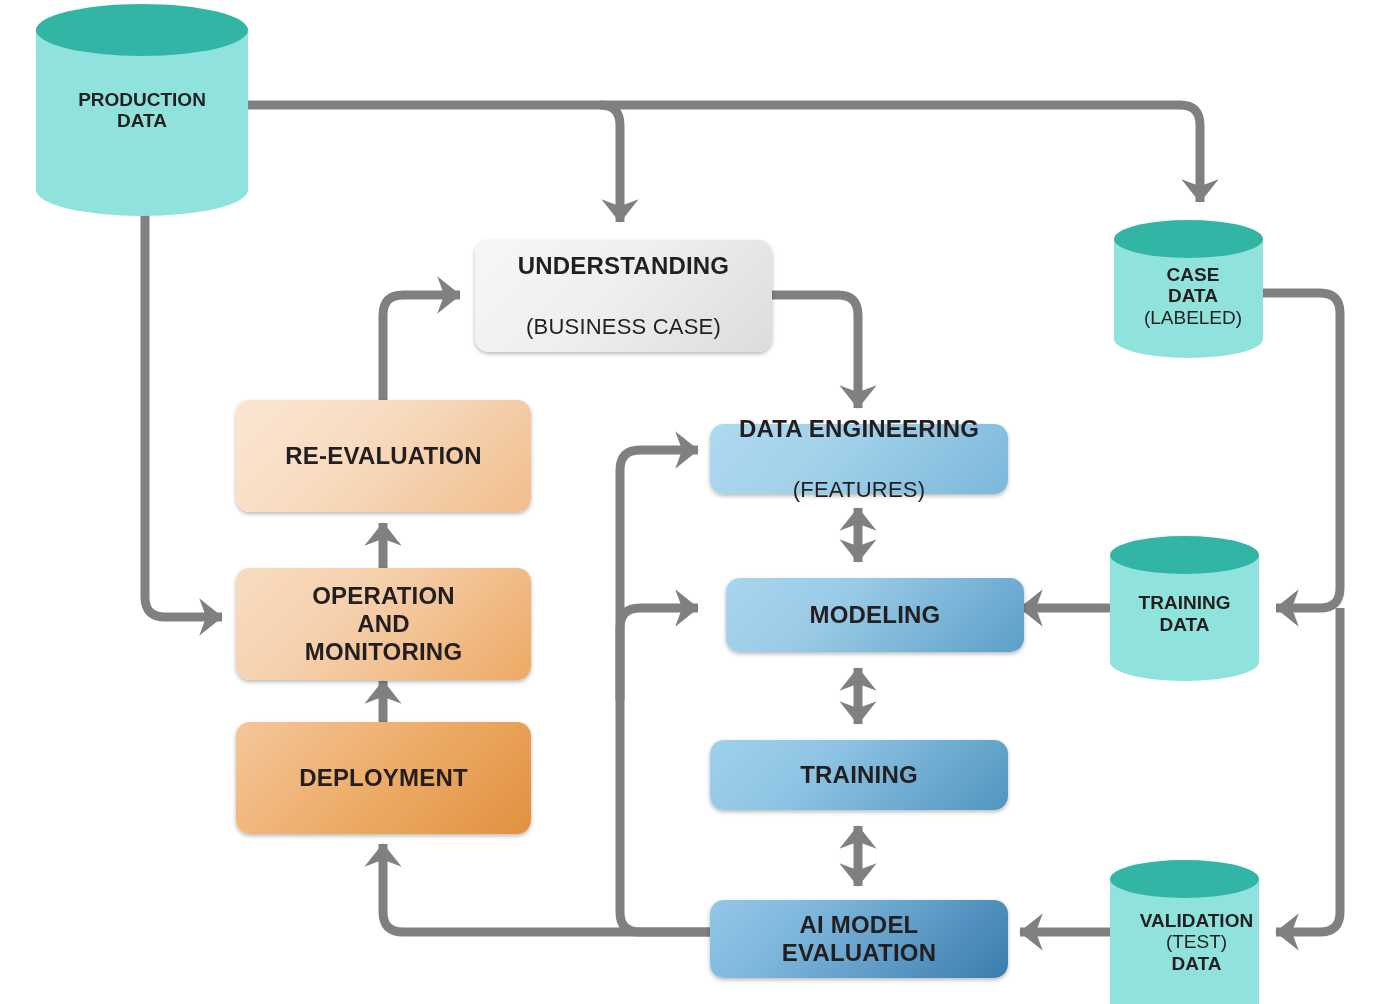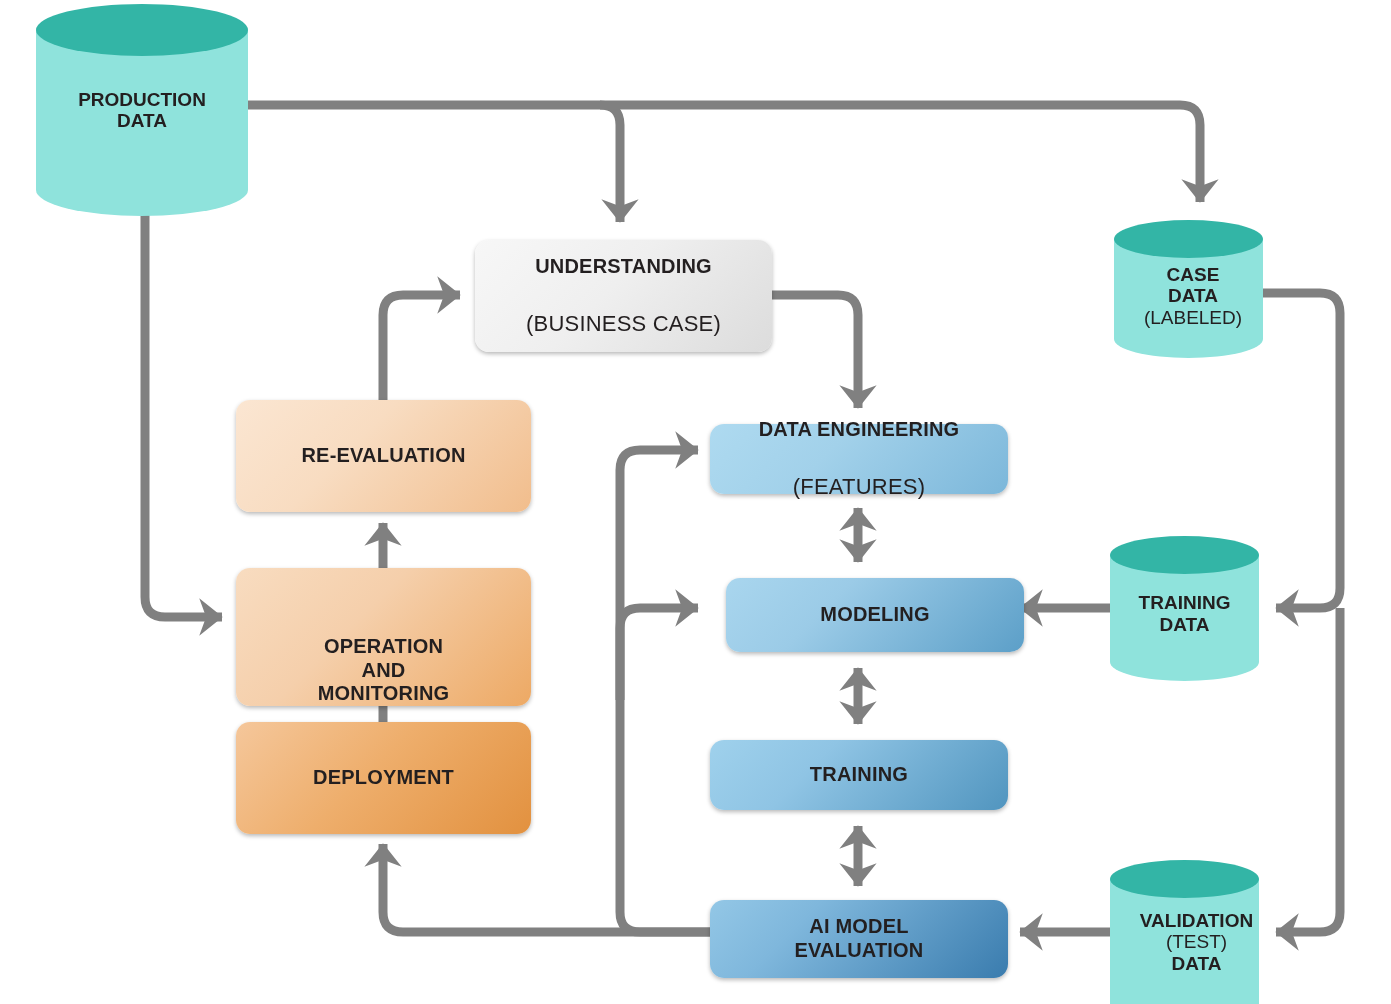--- a/index.html
+++ b/index.html
@@ -34,21 +34,21 @@
     color: #231f20;
     z-index: 5;
   }
   .rbox {
     border-radius: 14px;
     box-shadow: 0 2px 4px rgba(0,0,0,0.28);
     line-height: 1.18;
   }
   .rbox .t1 {
     font-weight: bold;
-    font-size: 20px;
+    font-size: 24px;
     letter-spacing: 0.2px;
     display: block;
   }
   .rbox .t2 {
     font-weight: normal;
     font-size: 22px;
     letter-spacing: 0.2px;
     display: block;
     margin-top: 33px;
   }
@@ -173,22 +173,22 @@
     </div>
   </div>
 
   <div class="node rbox" style="left:236px; top:400px; width:295px; height:112px;
               background: linear-gradient(135deg, #fbe6d2 0%, #f8dcc1 40%, #f1bd8c 100%);">
     <div>
       <span class="t1">RE-EVALUATION</span>
     </div>
   </div>
 
-  <div class="node rbox" style="left:236px; top:568px; width:295px; height:138px;
-              background: linear-gradient(135deg, #f8dcc0 0%, #f5cfab 40%, #eda964 100%); align-items: flex-end;">
+  <div class="node rbox" style="left:236px; top:568px; width:295px; height:112px;
+              background: linear-gradient(135deg, #f8dcc0 0%, #f5cfab 40%, #eda964 100%);">
     <div>
       <span class="t1">OPERATION</span>
       <span class="t1">AND</span>
       <span class="t1">MONITORING</span>
     </div>
   </div>
 
   <div class="node rbox" style="left: 236px; top: 722px; width: 295px; height: 112px; background: linear-gradient(135deg, rgb(245, 199, 155) 0%, rgb(238, 174, 108) 45%, rgb(226, 145, 63) 100%);">
     <div>
       <span class="t1">DEPLOYMENT</span>

